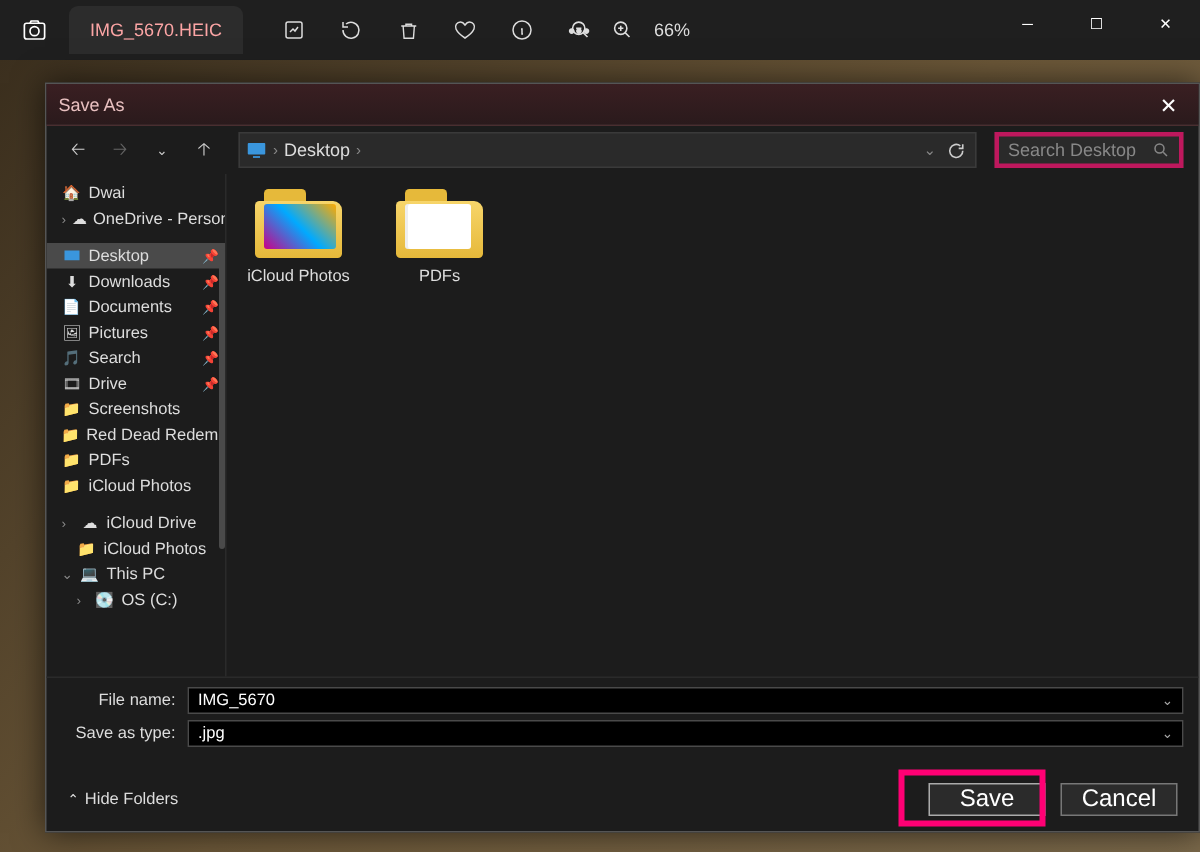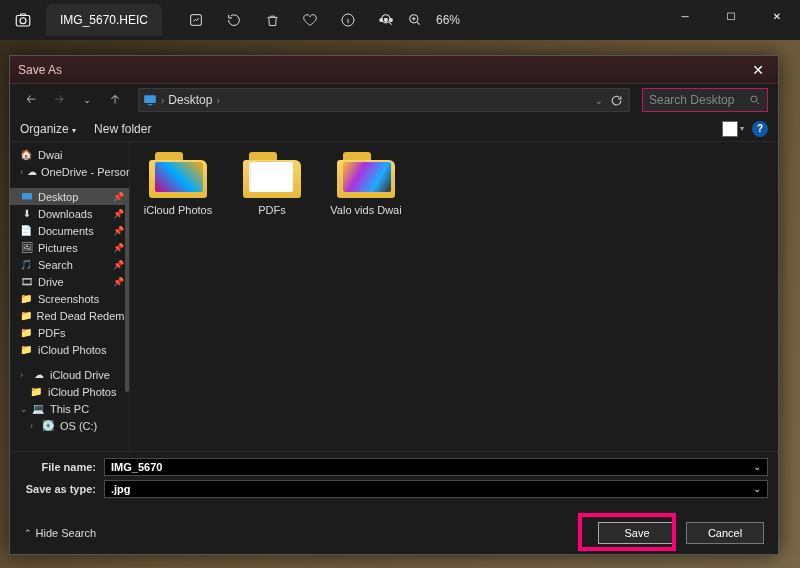--- a/index.html
+++ b/index.html
@@ -1,44 +1,44 @@
 <!DOCTYPE html>
 <html><head>
 <meta charset="utf-8">
 <style>
   * { box-sizing: border-box; margin: 0; padding: 0; font-family: "Segoe UI", sans-serif; }
   body { width: 800px; height: 568px; background: #1a1a1a; color: #fff; overflow: hidden; position: relative; font-size: 12px; }
 
   
   .app-titlebar { position: absolute; top: 0; left: 0; right: 0; height: 40px; display: flex; align-items: center; background: #1f1f1f; z-index: 1; }
   .app-icon { width: 34px; height: 34px; display: flex; align-items: center; justify-content: center; margin-left: 6px; }
-  .tab { height: 32px; background: #2c2c2c; display: flex; align-items: center; padding: 0 14px; border-radius: 6px 6px 0 0; margin-left: 6px; font-size: 12px; color: #ffffff; }
+  .tab { height: 32px; background: #2c2c2c; display: flex; align-items: center; padding: 0 14px; border-radius: 6px 6px 0 0; margin-left: 6px; font-size: 12px; color: #fca5a5; }
   .title-tools { position: absolute; left: 185px; display: flex; gap: 16px; align-items: center; }
   .title-tools .tbtn { width: 22px; height: 22px; display: flex; align-items: center; justify-content: center; color: #ddd; font-size: 14px; }
   .zoom-group { position: absolute; left: 380px; display: flex; align-items: center; gap: 14px; font-size: 12px; color: #ddd; }
   .wincontrols { position: absolute; right: 0; top: 0; display: flex; }
   .wincontrols div { width: 46px; height: 32px; display: flex; align-items: center; justify-content: center; color: #fff; font-size: 10px; }
 
   .top-right-tools { position: absolute; top: 8px; right: 4px; display: flex; gap: 10px; z-index: 0; color: #ccc; font-size: 12px; align-items:center;}
   .header-strip { position: absolute; top: 30px; left: 580px; right: 0; height: 22px; font-size: 12px; color: #ddd; display:flex; align-items:center;}
 
   .photo-bg { position: absolute; top: 40px; bottom: 0; left: 0; right: 0; background: linear-gradient(135deg,#3b2f1e 0%, #6b5738 50%, #7a684a 100%); z-index:0;}
 
   
-  .dialog { position: absolute; top: 55px; left: 9px; width: 770px; height: 500px; background: #1c1c1c; border: 1px solid #555; box-shadow: 0 0 20px rgba(0,0,0,.6); display: flex; flex-direction: column; z-index: 5; }
+  .dialog { position: absolute; top: 55px; left: 30px; width: 770px; height: 500px; background: #1c1c1c; border: 1px solid #555; box-shadow: 0 0 20px rgba(0,0,0,.6); display: flex; flex-direction: column; z-index: 5; }
   .dlg-title { height: 28px; background: linear-gradient(#3a1f22,#2a1a1c); border-bottom:1px solid #4a2e30; display: flex; align-items: center; padding: 0 8px; font-size: 12px; color: #e8c0c0; }
   .dlg-title .x { margin-left: auto; width: 24px; text-align: center; font-size: 14px; color:#fff; }
 
   .navrow { height: 32px; display: flex; align-items: center; padding: 0 10px; gap: 6px; }
   .navbtn { width: 22px; height: 22px; display: flex; align-items: center; justify-content: center; color: #ccc; }
   .addrbar { flex: 1; height: 24px; background: #2a2a2a; border: 1px solid #3a3a3a; display: flex; align-items: center; padding: 0 4px; gap: 4px; font-size: 12px; color: #ddd; margin: 0 6px; }
   .addrbar .seg { display:flex; align-items:center; gap:2px;}
   .addr-chev { color:#888; font-size:10px; }
   .addrbar .spacer { flex:1; }
-  .searchbox { width: 126px; height: 24px; background: #2a2a2a; border: 1px solid #be185d; display: flex; align-items: center; padding: 0 6px; color: #888; font-size: 12px; }
+  .searchbox { width: 126px; height: 24px; background: #2a2a2a; border: 3px solid #be185d; display: flex; align-items: center; padding: 0 6px; color: #888; font-size: 12px; }
   .searchbox span:first-child { flex:1; }
 
   .toolbar2 { height: 26px; display: flex; align-items: center; padding: 0 10px; gap: 18px; font-size: 12px; color: #ddd; border-bottom: 1px solid #2a2a2a;}
   .toolbar2 .right { margin-left:auto; display:flex; gap:8px; align-items:center;}
   .viewbtn { width:16px; height:16px; border:1px solid #666; background:#fff; }
   .help { width:16px; height:16px; border-radius:50%; background:#0c5aa6; color:#fff; display:flex; align-items:center; justify-content:center; font-size:10px; font-weight:bold;}
 
   .body { flex:1; display:flex; min-height:0; }
   .tree { width:120px; border-right:1px solid #2a2a2a; overflow:hidden; position:relative; padding:4px 0;}
   .tree-scroll { position:absolute; right:0; top:50px; width:4px; height:200px; background:#4a4a4a; border-radius:2px;}
@@ -52,30 +52,30 @@
 
   .folders { flex:1; padding: 10px 12px; display:flex; gap:22px; align-items:flex-start;}
   .folder { width:72px; display:flex; flex-direction:column; align-items:center; gap:6px; font-size:11px; color:#ddd; text-align:center;}
   .foldericon { width:58px; height:46px; position:relative; }
   .foldericon .back { position:absolute; bottom:0; left:0; width:58px; height:38px; background:linear-gradient(#f7d56a,#e6b93a); border-radius:3px 6px 3px 3px; }
   .foldericon .tab { position:absolute; top:0; left:0; width:26px; height:14px; background:#e6b93a; border-radius:3px 3px 0 0; }
   .foldericon .sheet { position:absolute; bottom:6px; left:8px; width:42px; height:30px; background:#fff; border-radius:2px; box-shadow: -2px 0 0 #eee;}
   .foldericon .thumb { position:absolute; bottom:6px; left:6px; width:48px; height:30px; background:linear-gradient(45deg,#c08,#0af,#fa0); border-radius:2px; overflow:hidden;}
   .foldericon .thumb2 { position:absolute; bottom:6px; left:6px; width:48px; height:30px; background:linear-gradient(120deg,#fb2,#a3d,#2af 70%,#333); border-radius:2px;}
 
-  .bottom { border-top:1px solid #2a2a2a; padding:6px 10px 4px 10px;font-weight:bold;}
+  .bottom { border-top:1px solid #2a2a2a; padding:6px 10px 4px 10px;}
   .formrow { display:flex; align-items:center; gap:8px; margin-bottom:4px; }
   .formrow label { width:76px; text-align:right; font-size:11px; color:#ddd;}
   .formrow .field { flex:1; height:18px; background:#000000; border:1px solid #4a4a4a; color:#fff; font-size:11px; padding:0 6px; display:flex; align-items:center;}
   .formrow .field .dd { margin-left:auto; color:#aaa; font-size:9px;}
 
   .footer { display:flex; align-items:center; padding:16px 14px 10px 14px;}
   .footer .hide { font-size:11px; color:#ddd; display:flex; align-items:center; gap:4px;}
   .footer .btns { margin-left:auto; display:flex; gap:10px;}
-  .btn { width:78px; height:22px; border:1px solid #777; background:#2b2b2b; color:#fff; font-size:11px; display:flex; align-items:center; justify-content:center;}
+  .btn { width:78px; height:22px; border:1px solid #777; background:#2b2b2b; color:#fff; font-size:16px; display:flex; align-items:center; justify-content:center;}
   .btn.save { border:1px solid #aaa; }
   .save-highlight { position:absolute; border:4px solid #ff0074; width:98px; height:38px; bottom:3px; right:102px; pointer-events:none;}
 
   svg { display:block; }
 </style>
 </head>
 <body>
 
 <div class="app-titlebar">
   <div class="app-icon">
@@ -191,31 +191,20 @@
       <span>Search Desktop</span>
       <span>
           <svg width="12" height="12" viewBox="0 0 24 24" fill="none" stroke="#888" stroke-width="2">
             <circle cx="10" cy="10" r="6"></circle>
             <path d="M15 15l5 5"></path>
           </svg>
         </span>
     </div>
   </div>
 
-  <div class="toolbar2">
-    <span><span>Organize</span> <span style="font-size:8px">▾</span></span>
-    <span>New folder</span>
-    <div class="right">
-      <div style="display:flex;align-items:center;gap:2px">
-          <div class="viewbtn"></div>
-          <span style="font-size:8px;color:#aaa">▾</span>
-        </div>
-      <div class="help">?</div>
-    </div>
-  </div>
 
   <div class="body">
     <div class="tree">
       <div class="tnode">
           <span class="ic">🏠</span>
           <span>Dwai</span>
         </div>
       <div class="tnode">
           <span class="tcaret">›</span>
           <span class="ic">☁</span>
@@ -305,28 +294,20 @@
         <span>iCloud Photos</span>
       </div>
       <div class="folder">
         <div class="foldericon">
             <div class="tab"></div>
             <div class="back"></div>
             <div class="sheet"></div>
           </div>
         <span>PDFs</span>
       </div>
-      <div class="folder">
-        <div class="foldericon">
-            <div class="tab"></div>
-            <div class="back"></div>
-            <div class="thumb2"></div>
-          </div>
-        <span>Valo vids Dwai</span>
-      </div>
     </div>
   </div>
 
   <div class="bottom">
     <div class="formrow">
       <label>File name:</label>
       <div class="field">
           <span>IMG_5670</span>
           <span class="dd">⌄</span>
         </div>
@@ -336,21 +317,21 @@
       <div class="field">
           <span>.jpg</span>
           <span class="dd">⌄</span>
         </div>
     </div>
   </div>
 
   <div class="footer">
     <div class="hide">
         <span style="font-size:9px">⌃</span>
-        <span>Hide Search</span>
+        <span>Hide Folders</span>
       </div>
     <div class="btns">
       <div class="btn save">
           <span>Save</span>
         </div>
       <div class="btn">
           <span>Cancel</span>
         </div>
     </div>
   </div>

